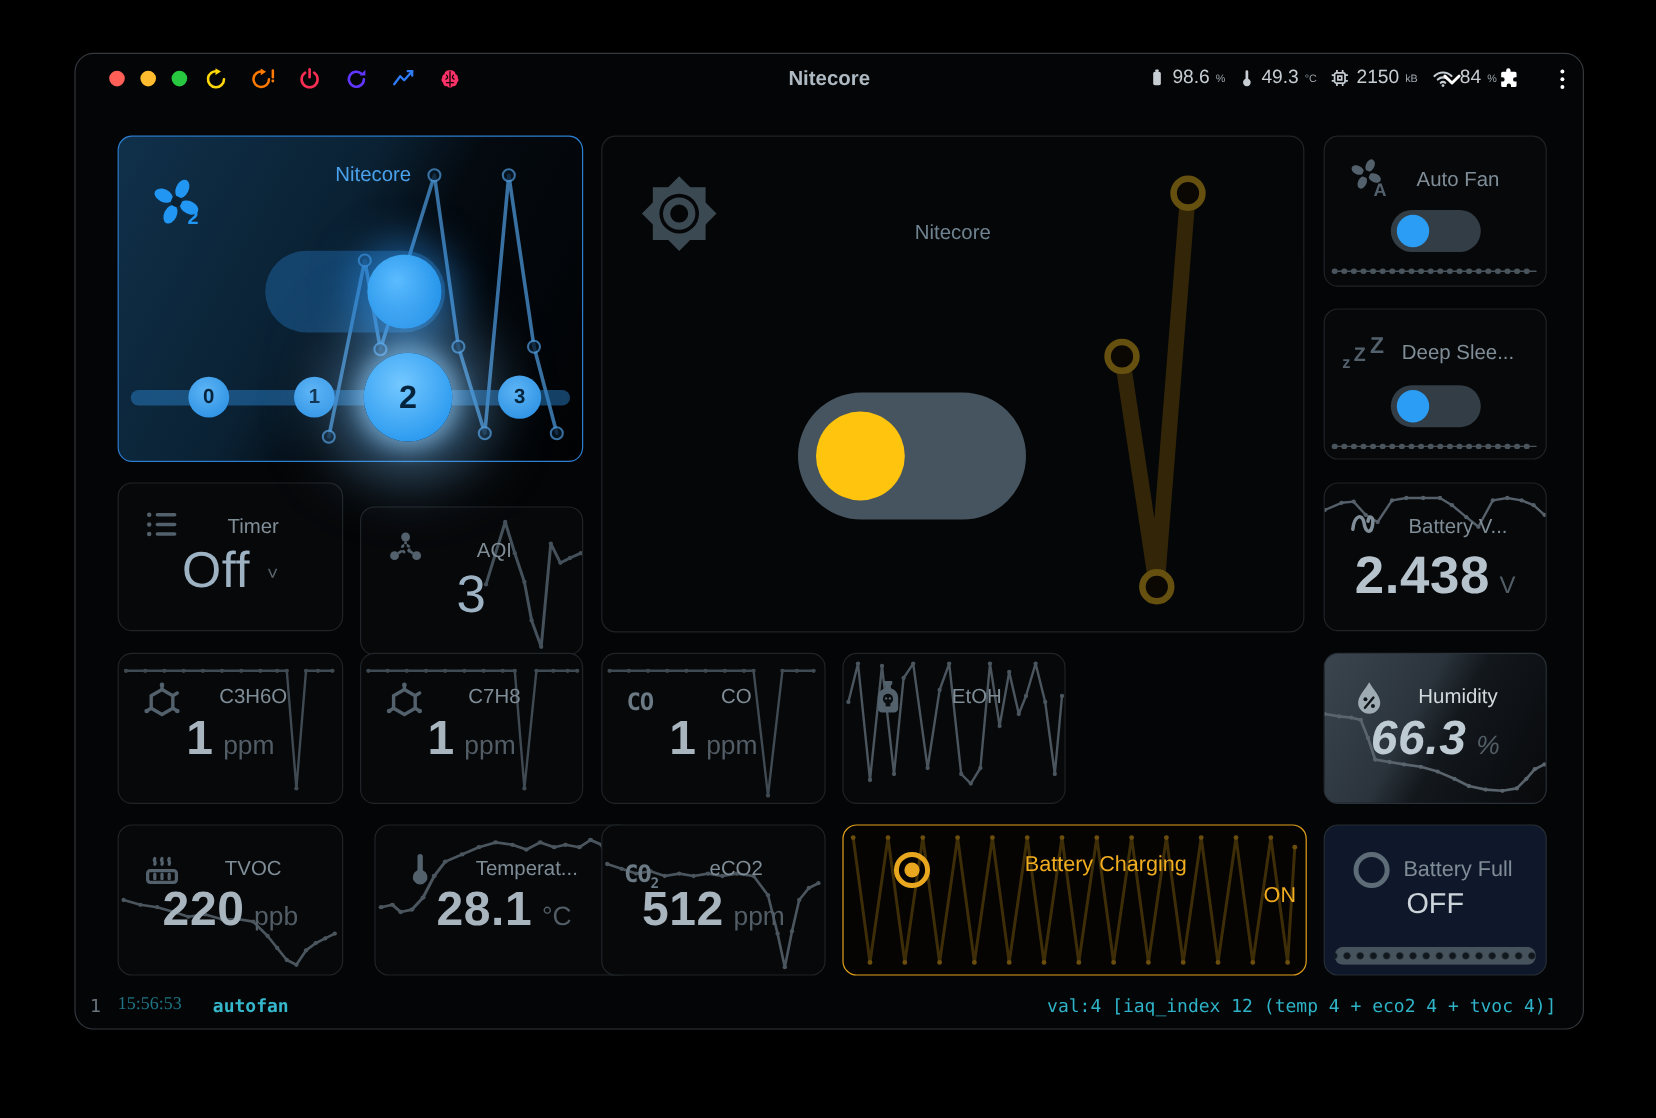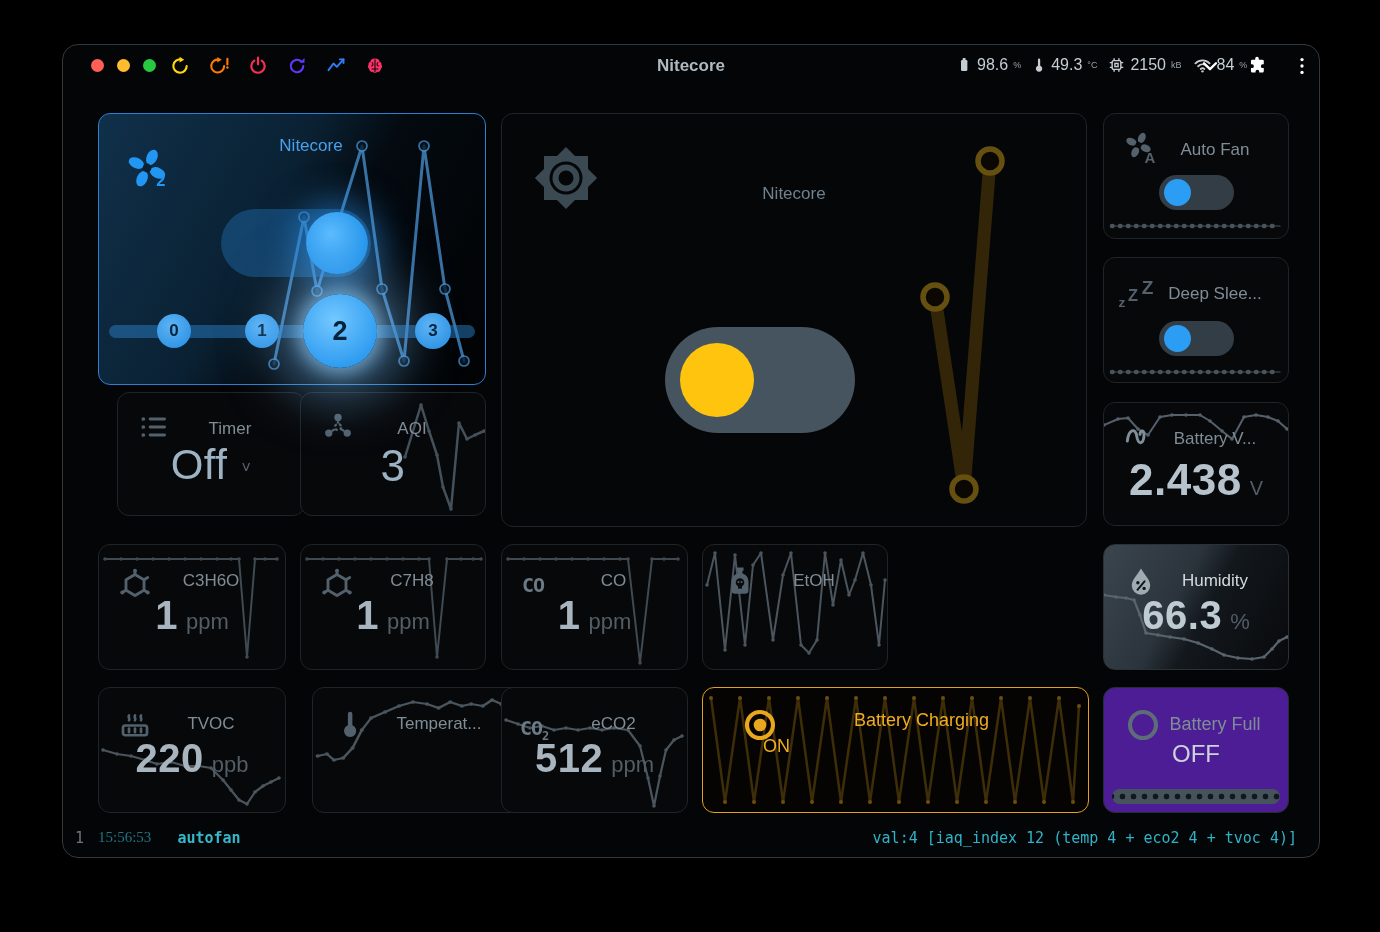--- a/index.html
+++ b/index.html
@@ -45,44 +45,44 @@
   .center-toggle{position:absolute;left:163px;top:213px;width:190px;height:106px;border-radius:53px;background:#46545f;z-index:3;}
   .center-knob{position:absolute;left:15px;top:16px;width:74px;height:74px;border-radius:50%;background:#fec40e;}
   
   .sm-toggle{position:absolute;left:55px;top:61px;width:75px;height:35px;border-radius:18px;background:#333d45;z-index:3;}
   .sm-knob{position:absolute;left:5px;top:4px;width:27px;height:27px;border-radius:50%;background:#2b9df4;}
   .autofan-card{left:1040px;top:68px;width:184px;height:124px;}
   .deepsleep-card{left:1040px;top:212px;width:184px;height:124px;}
   .batteryv-card{left:1040px;top:357px;width:184px;height:122px;}
   .batteryv-card .val{font-size:44px;font-weight:600;color:#b6c3cd;top:52px;}
   .batteryv-card .val .unit{font-size:20px;}
-  .timer-card{left:35px;top:347px;width:186px;height:122px;margin-left:19px;}
+  .timer-card{left:35px;top:357px;width:186px;height:122px;}
   .timer-card .val{font-weight:300;color:#9db3c4;font-size:42px;}
   .timer-card .chev{font-size:16px;color:#5a656e;margin-left:14px;font-weight:400;vertical-align:6px;}
-  .aqi-card{left:237px;top:347px;width:184px;height:122px;}
+  .aqi-card{left:237px;top:377px;width:184px;height:122px;}
   .aqi-card .val{font-weight:400;color:#9db3c4;font-size:44px;}
   
   .c3h6o-card{left:35px;top:499px;width:186px;height:124px;}
   .c7h8-card{left:237px;top:499px;width:184px;height:124px;}
   .co-card{left:438px;top:499px;width:185px;height:124px;}
   .etoh-card{left:639px;top:499px;width:184px;height:124px;}
   .h2-card{left:840px;top:499px;width:184px;height:124px;}
   .humidity-card{left:1040px;top:499px;width:184px;height:124px;
     background:linear-gradient(118deg,#3b454e 0%,#2b343c 40%,#13181d 55%,#08090b 100%);border-color:#2a3138;}
   .humidity-card .label{color:#d2dade;}
-  .humidity-card .val{color:#bfcbd3;}
+  .humidity-card .val{color:#bfcbd3;font-style:italic;}
   .humidity-card .icon{color:#9fabb3;}
   .tvoc-card{left:35px;top:642px;width:186px;height:124px;}
   .temp-card{left:249px;top:642px;width:184px;height:124px;padding-left:30px;}
   .eco2-card{left:438px;top:642px;width:185px;height:124px;}
   .charging-card{left:639px;top:642px;width:385px;height:124px;border:1.5px solid #e2a11c;background:#060402;}
   .charging-card .label{color:#f1ad20;font-size:18px;top:22px;left:60px;}
-  .charging-card .state{position:absolute;left:60px;right:8px;top:48px;text-align:left;color:#f1ad20;font-size:18px;z-index:2;}
+  .charging-card .state{position:absolute;left:60px;right:8px;top:48px;text-align:right;color:#f1ad20;font-size:18px;z-index:2;}
   .charging-card .icon{color:#e8a71e;left:38px;top:18px;}
-  .batteryfull-card{left:1040px;top:642px;width:184px;height:124px;background:#4c1d95;border-color:#262e35;}
+  .batteryfull-card{left:1040px;top:642px;width:184px;height:124px;background:#0f172a;border-color:#262e35;}
   .batteryfull-card .state{position:absolute;left:0;right:0;top:52px;text-align:center;color:#ccd4da;font-size:24px;font-weight:500;z-index:2;}
   .band{position:absolute;left:8px;right:8px;bottom:8px;height:15px;border-radius:8px;background:#46525c;
     background-image:radial-gradient(circle,#10171d 2.6px,transparent 3.2px);background-size:11px 15px;background-position:5px center;background-repeat:repeat-x;}
   .txt-icon{font-family:"DejaVu Sans Mono",monospace;font-weight:800;font-size:20px;letter-spacing:-1px;}
   .txt-icon sub{font-size:12px;}
   
   .statusbar{position:absolute;left:0;right:0;bottom:6px;height:22px;font-family:"DejaVu Sans Mono",monospace;font-size:15px;}
   .sb-left{position:absolute;left:12px;display:flex;gap:0;}
   .sb-idx{color:#6b7680;}
   .sb-time{color:#1f7586;margin-left:14px;font-family:Liberation Serif, serif;}
@@ -585,20 +585,21 @@
         <circle cx="170" cy="52" r="1.8" fill="#4a555e"></circle>
         <circle cx="178" cy="62" r="1.8" fill="#4a555e"></circle>
         <circle cx="183" cy="58" r="1.8" fill="#4a555e"></circle>
       </svg>
     <span class="icon" style="left:22px;top:18px">
       <svg width="30" height="36" viewBox="0 0 24 24" fill="currentColor">
           <path d="M10.3 4 a1.8 1.8 0 0 1 3.6 0 v9 a4.9 4.9 0 1 1 -3.6 0 z"></path>
         </svg>
     </span>
     <div class="label">Temperat...</div>
+    <div class="val"><span>28.1</span><span class="unit">°C</span></div>
   </div>
 
   <div class="card eco2-card">
     <svg class="spark" viewBox="0 0 185 124" preserveAspectRatio="none">
         <polyline points="4,32 16,36 28,40 40,38 52,42 64,40 76,42 88,40 100,42 112,40 126,42 138,58 146,90 152,118 158,88 164,62 172,52 180,48" fill="none" stroke="#4a555e" stroke-width="2.2" stroke-linejoin="round" stroke-linecap="round"></polyline>
         <circle cx="4" cy="32" r="1.8" fill="#4a555e"></circle>
         <circle cx="16" cy="36" r="1.8" fill="#4a555e"></circle>
         <circle cx="28" cy="40" r="1.8" fill="#4a555e"></circle>
         <circle cx="40" cy="38" r="1.8" fill="#4a555e"></circle>
         <circle cx="52" cy="42" r="1.8" fill="#4a555e"></circle>

